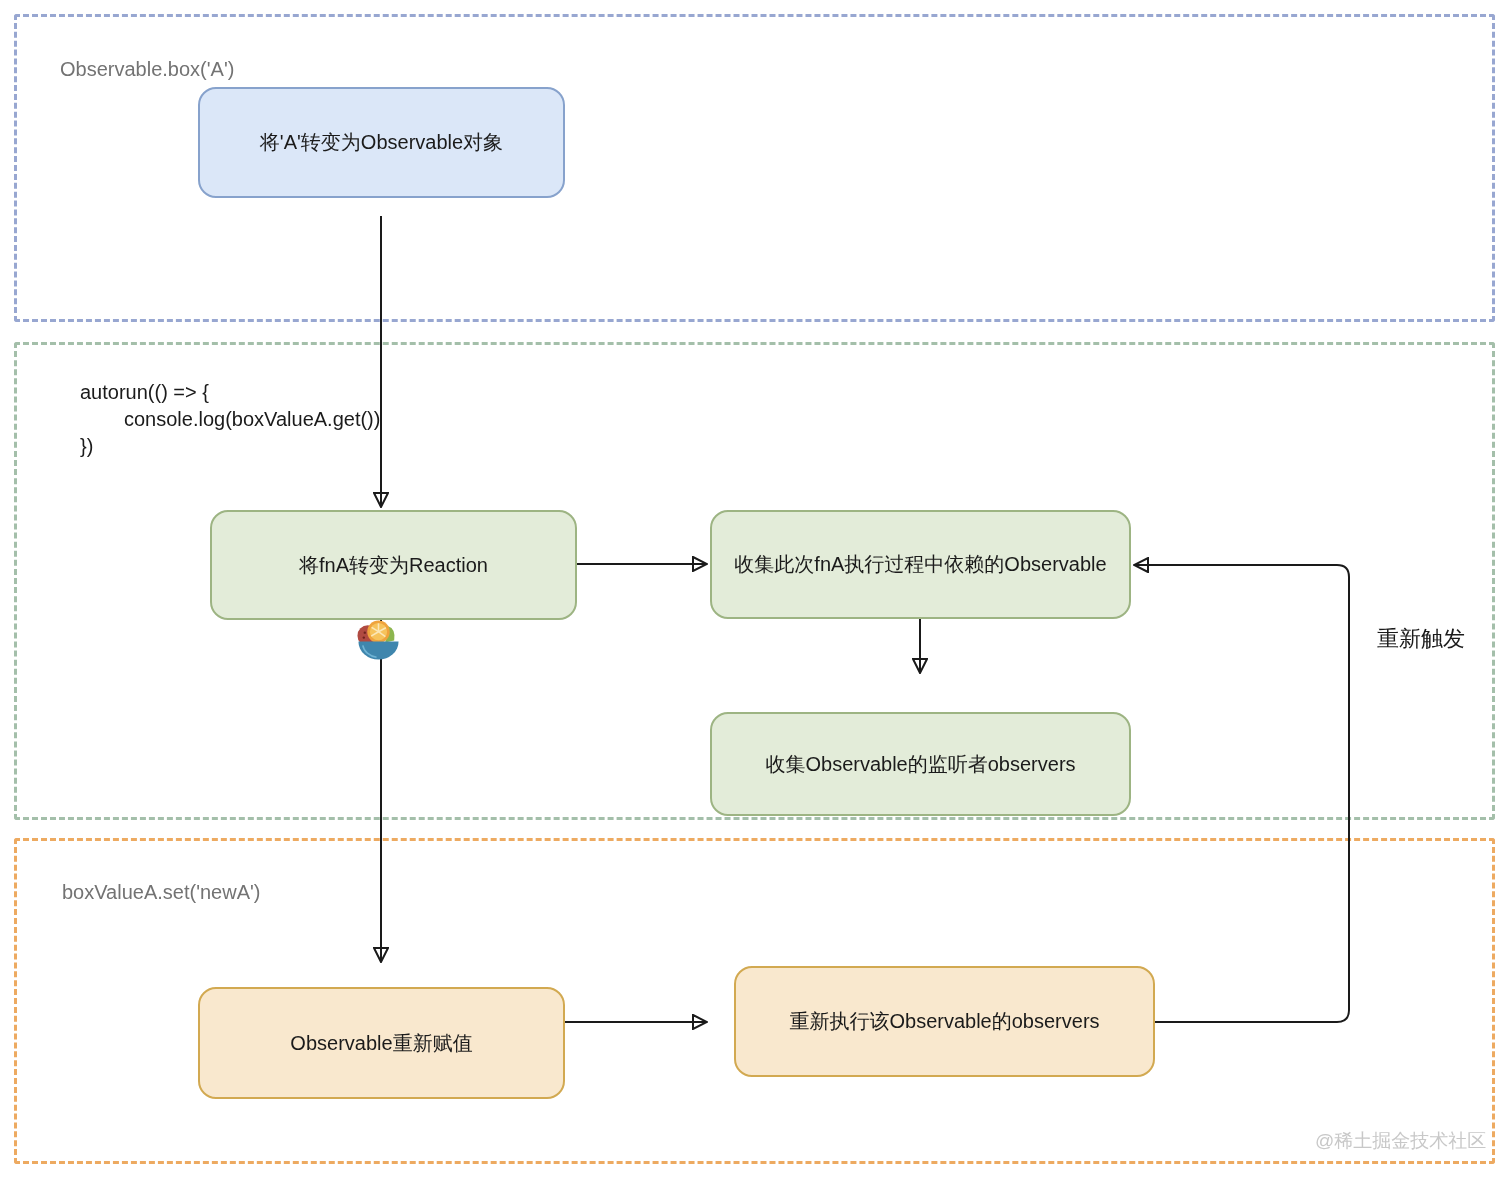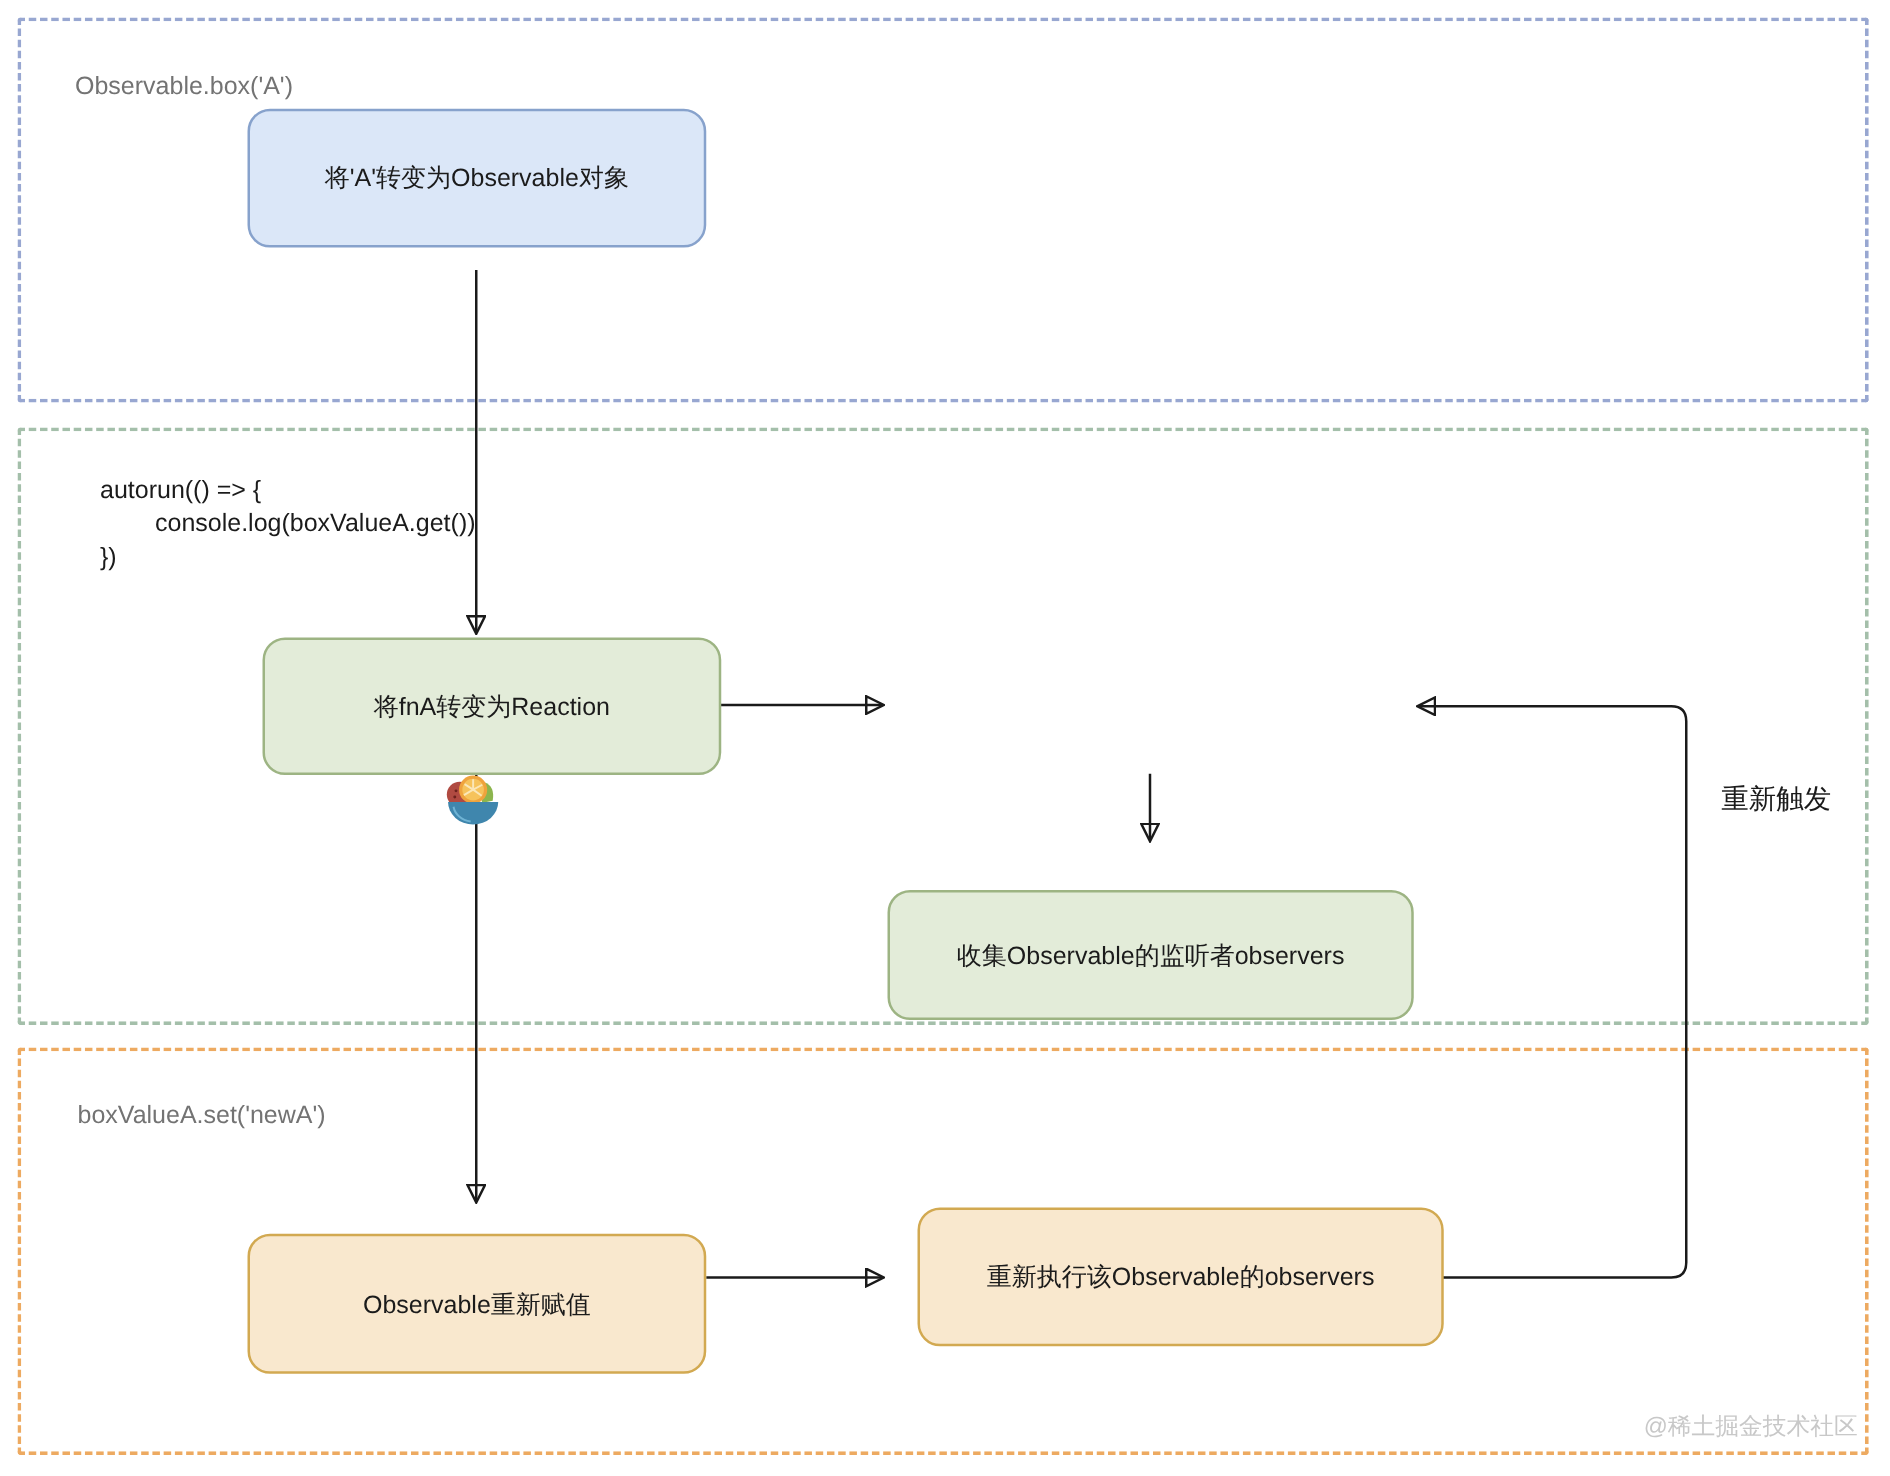--- a/index.html
+++ b/index.html
@@ -57,20 +57,21 @@
     <path d="M381,216 L381,506" marker-end="url(#ah)"></path>
     <path d="M565,564 L706,564" marker-end="url(#ah)"></path>
     <path d="M920,619 L920,672" marker-end="url(#ah)"></path>
     <path d="M381,620 L381,961" marker-end="url(#ah)"></path>
     <path d="M565,1022 L706,1022" marker-end="url(#ah)"></path>
     <path d="M1131,1022 L1337,1022 Q1349,1022 1349,1010 L1349,577 Q1349,565 1337,565 L1135,565" marker-end="url(#ah)"></path>
   </svg>
 
   <div class="node blue" style="left:198px;top:87px;width:367px;height:111px;">将'A'转变为Observable对象</div>
   <div class="node green" style="left:210px;top:510px;width:367px;height:110px;">将fnA转变为Reaction</div>
+  <div class="node green" style="left:710px;top:510px;width:421px;height:109px;">收集此次fnA执行过程中依赖的Observable</div>
   <div class="node green" style="left:710px;top:712px;width:421px;height:104px;text-align:center;">收集Observable的监听者observers</div>
   <div class="node orange" style="left:198px;top:965px;width:367px;height:112px;margin-top:22px;">Observable重新赋值</div>
   <div class="node orange" style="left:710px;top:966px;width:421px;height:111px;margin-left:24px;">重新执行该Observable的observers</div>
 
   <svg class="fruit-bowl" viewBox="0 0 48 48" xmlns="http://www.w3.org/2000/svg">
     <circle cx="13" cy="18" r="10.5" fill="#b04a41"></circle>
     <circle cx="10" cy="15" r="1.2" fill="#6d221d"></circle>
     <circle cx="15" cy="12" r="1.2" fill="#6d221d"></circle>
     <circle cx="9" cy="20" r="1.2" fill="#6d221d"></circle>
     <path d="M33 8 q9 3 7 15 l-9 2 z" fill="#8cb54e"></path>

